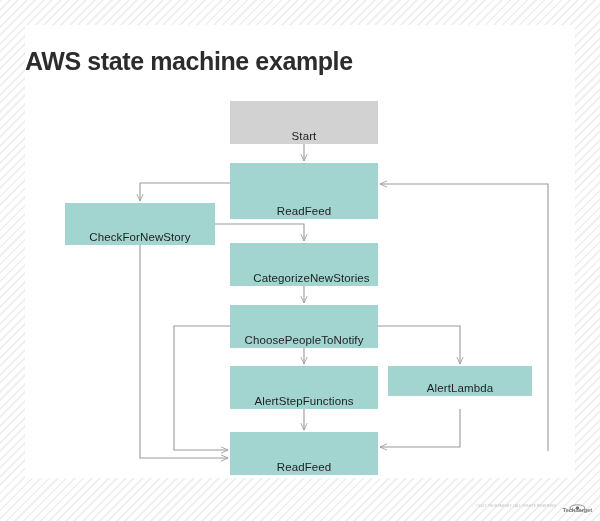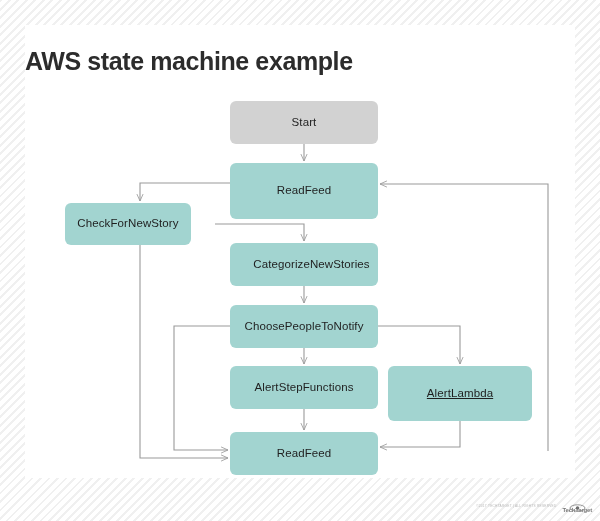--- a/index.html
+++ b/index.html
@@ -57,28 +57,27 @@
     left: 0;
     top: 0;
     width: 600px;
     height: 521px;
   }
 
   .node {
     position: absolute;
     box-sizing: border-box;
     display: flex;
-    align-items: center;
+    align-items: flex-end;
     justify-content: center;
     font-size: 11.5px;
     color: #1f1f1f;
     text-align: center;
     line-height: 1.2;
     letter-spacing: 0.1px;
-    border-radius: 6px;
   }
   .node.teal  { background: #a2d4d0; }
   .node.gray  { background: #d2d2d2; }
 
   svg#edges {
     position: absolute;
     left: 0;
     top: 0;
     width: 600px;
     height: 521px;
@@ -163,37 +162,37 @@
     </svg>
 
     <div class="node gray" style="left:230px; top:101px; width:148px; height:43px;">
       <span>Start</span>
     </div>
 
     <div class="node teal" style="left:230px; top:163px; width:148px; height:56px;">
       <span>ReadFeed</span>
     </div>
 
-    <div class="node teal" style="left:65px; top:203px; width:126px; height:42px;">
+    <div class="node teal" style="left:65px; top:203px; width:150px; height:42px;">
       <span>CheckForNewStory</span>
     </div>
 
     <div class="node teal" style="left:230px; top:243px; width:148px; height:43px;padding-left:15px;">
       <span>CategorizeNewStories</span>
     </div>
 
     <div class="node teal" style="left:230px; top:305px; width:148px; height:43px;">
       <span>ChoosePeopleToNotify</span>
     </div>
 
     <div class="node teal" style="left:230px; top:366px; width:148px; height:43px;">
       <span>AlertStepFunctions</span>
     </div>
 
-    <div class="node teal" style="left:388px; top:366px; width:144px; height:55px;text-decoration:underline;">
+    <div class="node teal" style="left:388px; top:366px; width:144px; height:30px;">
       <span>AlertLambda</span>
     </div>
 
     <div class="node teal" style="left:230px; top:432px; width:148px; height:43px;">
       <span>ReadFeed</span>
     </div>
 
   </div>
 
   <div id="footer">

